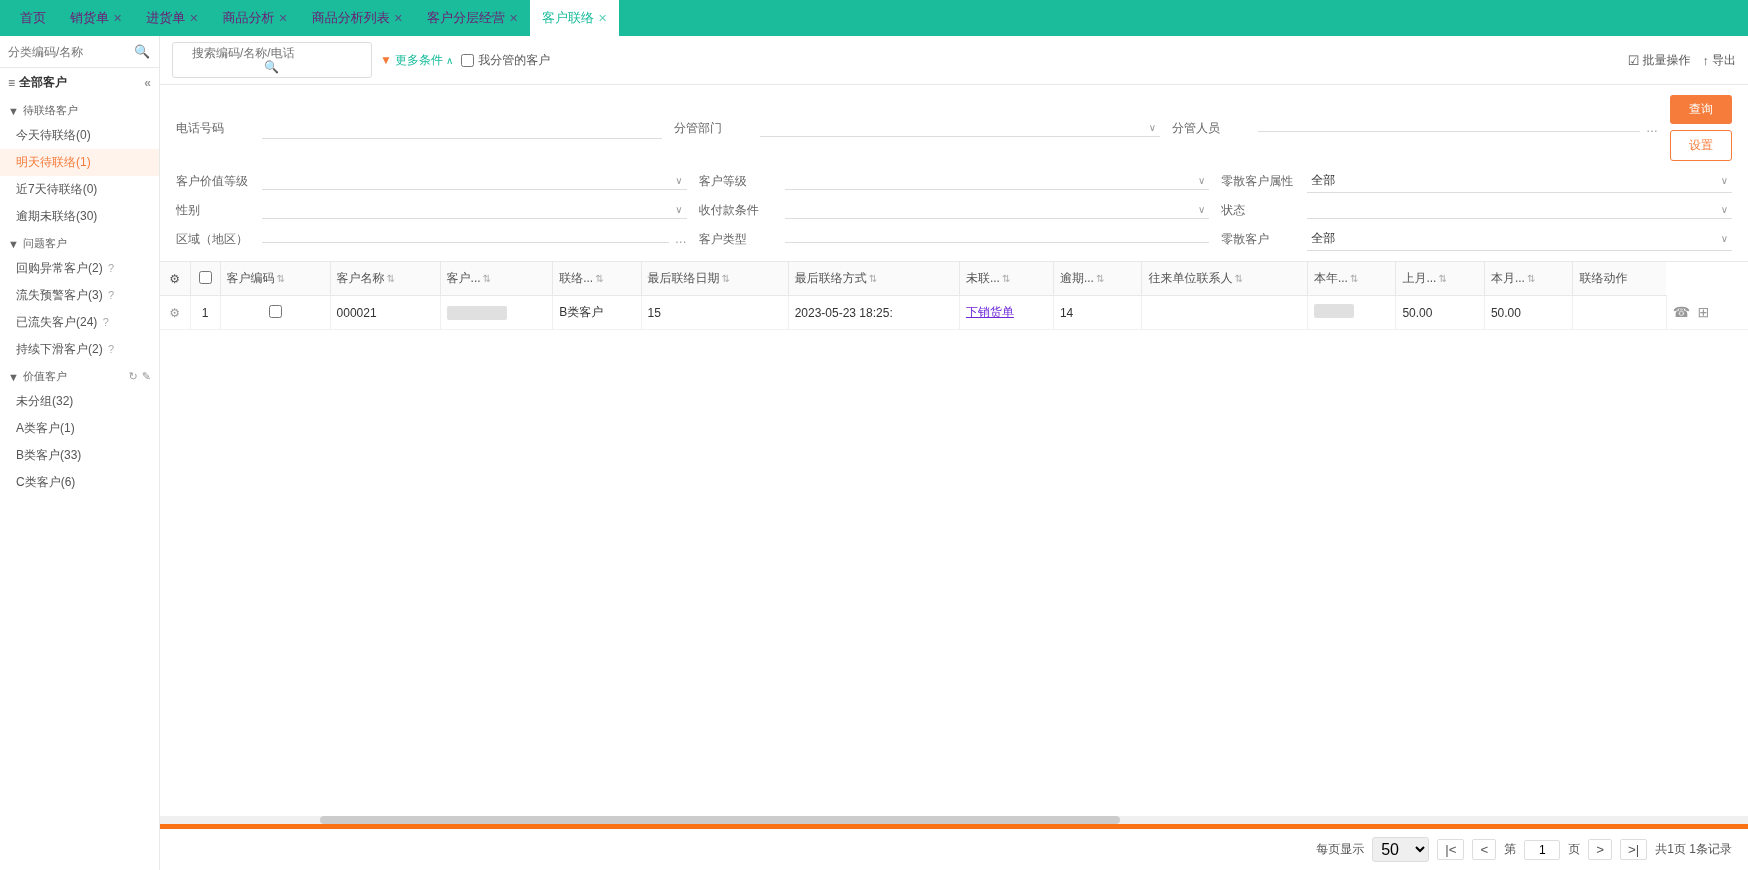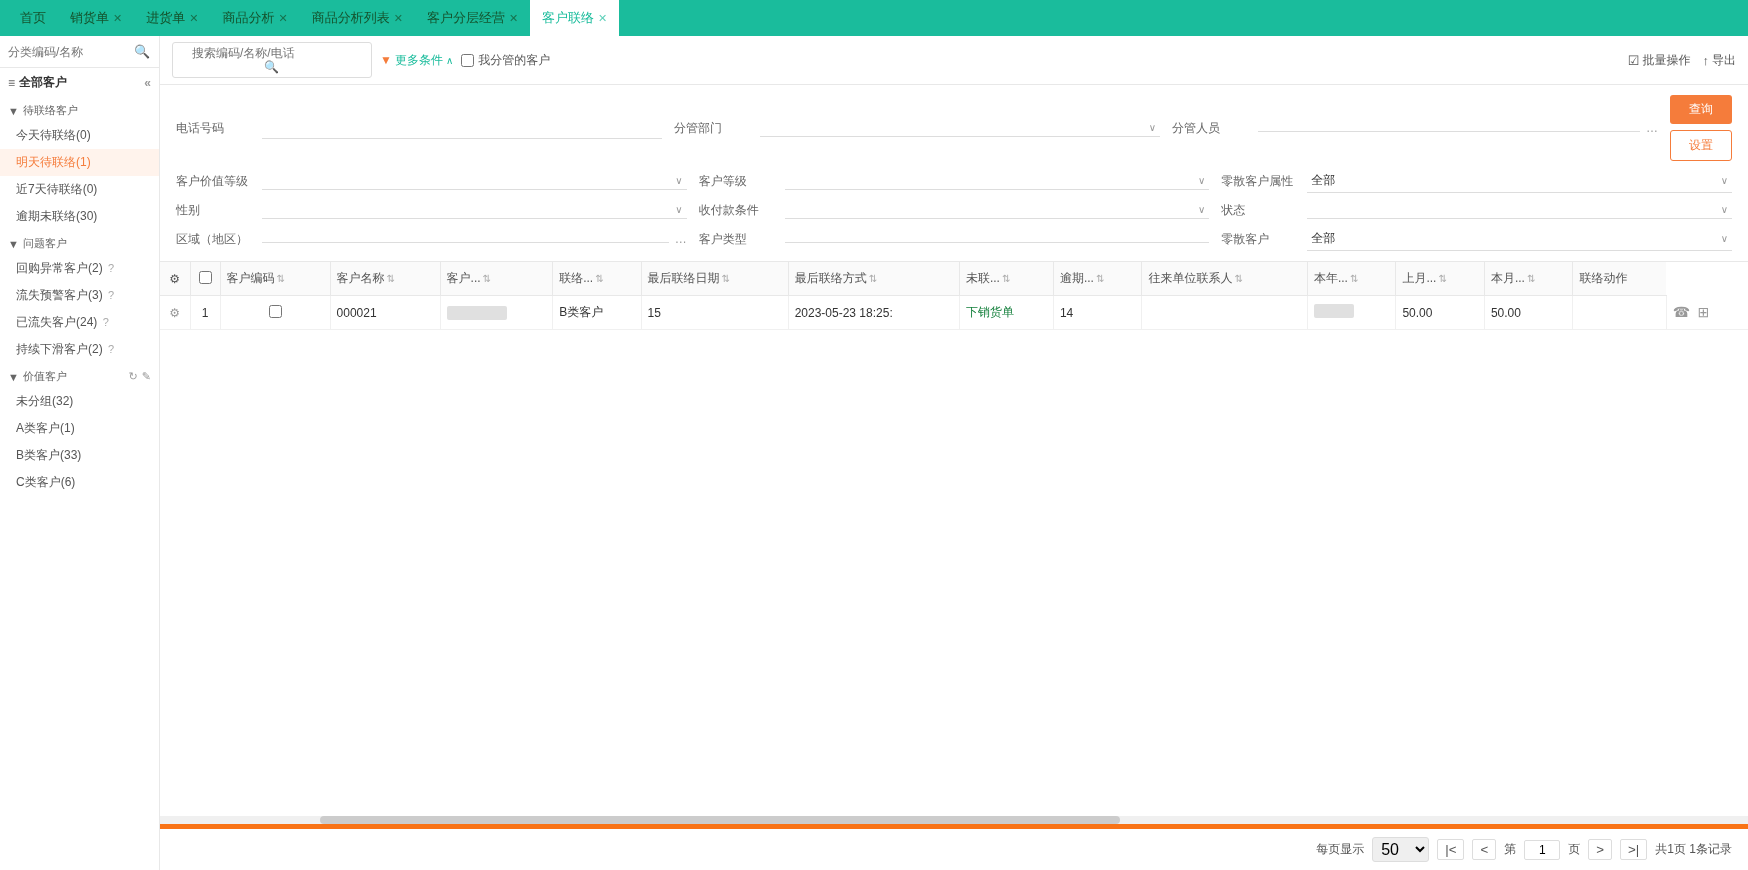--- a/index.html
+++ b/index.html
@@ -7,21 +7,21 @@
 
     
     .top-nav {
       background: #1abc9c;
       height: 36px;
       display: flex;
       align-items: center;
       padding: 0 8px;
     }
     .nav-item {
-      color: #14532d;
+      color: #701a75;
       padding: 0 12px;
       height: 36px;
       display: flex;
       align-items: center;
       cursor: pointer;
       font-size: 13px;
       white-space: nowrap;
     }
     .nav-item.active { background: #fff; color: #1abc9c; }
     .nav-close {
@@ -260,21 +260,21 @@
       border-bottom: 1px solid #f0f0f0;
       border-right: 1px solid #f0f0f0;
       padding: 8px 6px;
       color: #333;
       white-space: nowrap;
     }
     td:last-child { border-right: none; }
     .col-check { width: 30px; text-align: center; }
     .col-settings { width: 30px; text-align: center; }
     .sort-icon { color: #aaa; margin-left: 2px; font-size: 10px; }
-    .link-text { color: #15803d; cursor: pointer; }
+    .link-text { color: #6d28d9; text-decoration: underline; cursor: pointer; }
     .row-action-icon { color: #999; cursor: pointer; font-size: 14px; margin-right: 4px; }
 
     
     .table-footer {
       background: #fff;
       border-top: 5px solid #f97316;
       padding: 8px 16px;
       display: flex;
       align-items: center;
       justify-content: flex-end;

